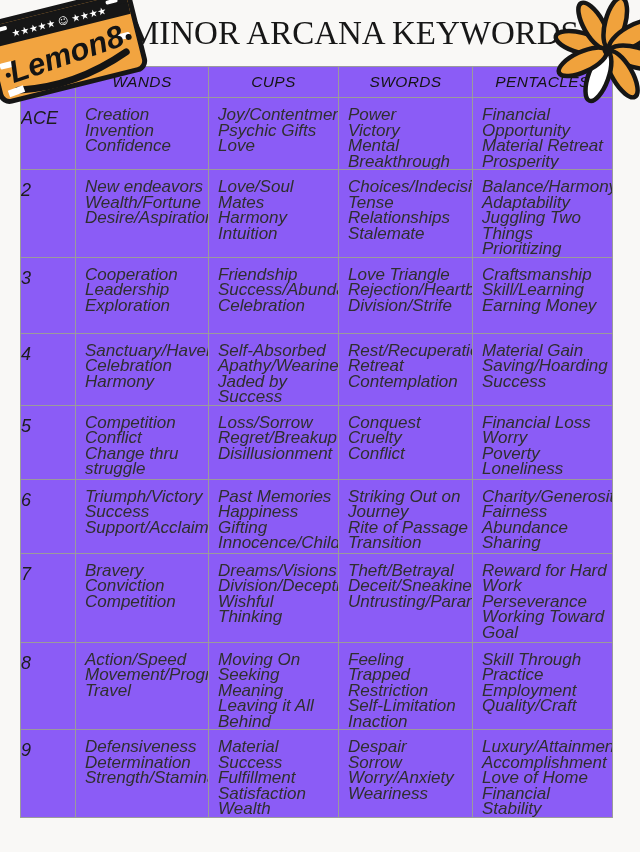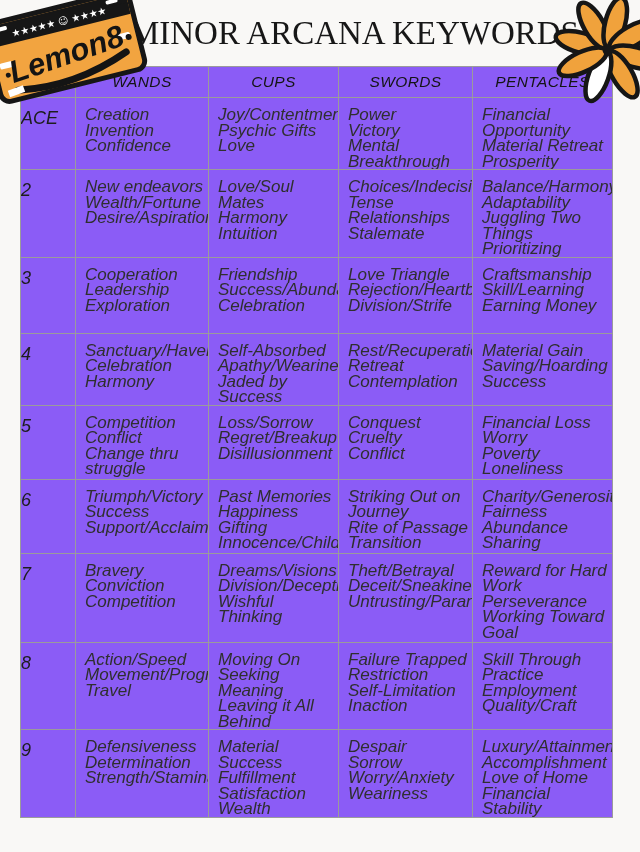--- a/index.html
+++ b/index.html
@@ -235,21 +235,21 @@
 Working Toward Goal</td>
     </tr>
     <tr>
       <td class="num">8</td>
       <td class="cell">Action/Speed
 Movement/Progress
 Travel</td>
       <td class="cell">Moving On
 Seeking Meaning
 Leaving it All Behind</td>
-      <td class="cell">Failure Trapped
+      <td class="cell">Feeling Trapped
 Restriction
 Self-Limitation
 Inaction</td>
       <td class="cell">Skill Through Practice
 Employment
 Quality/Craft</td>
     </tr>
     <tr>
       <td class="num">9</td>
       <td class="cell">Defensiveness

